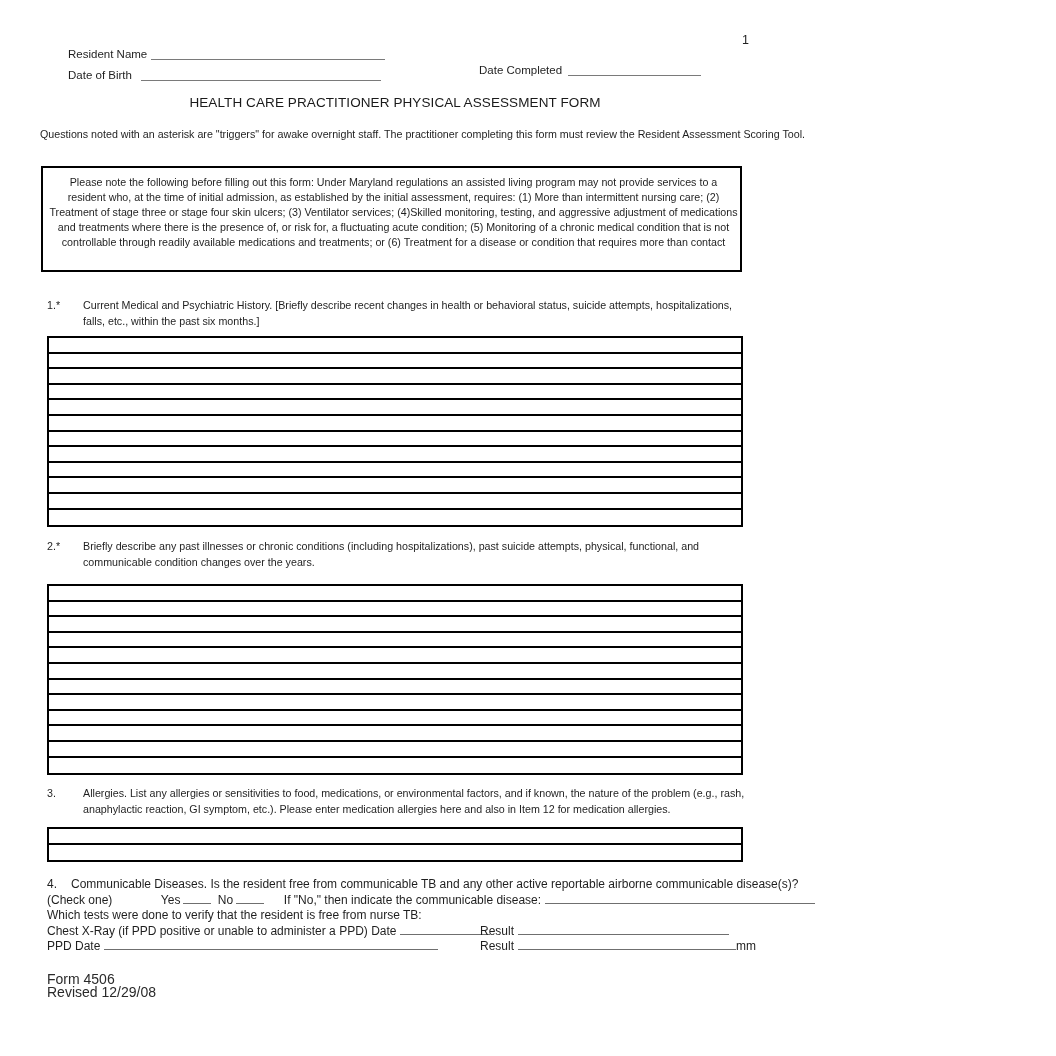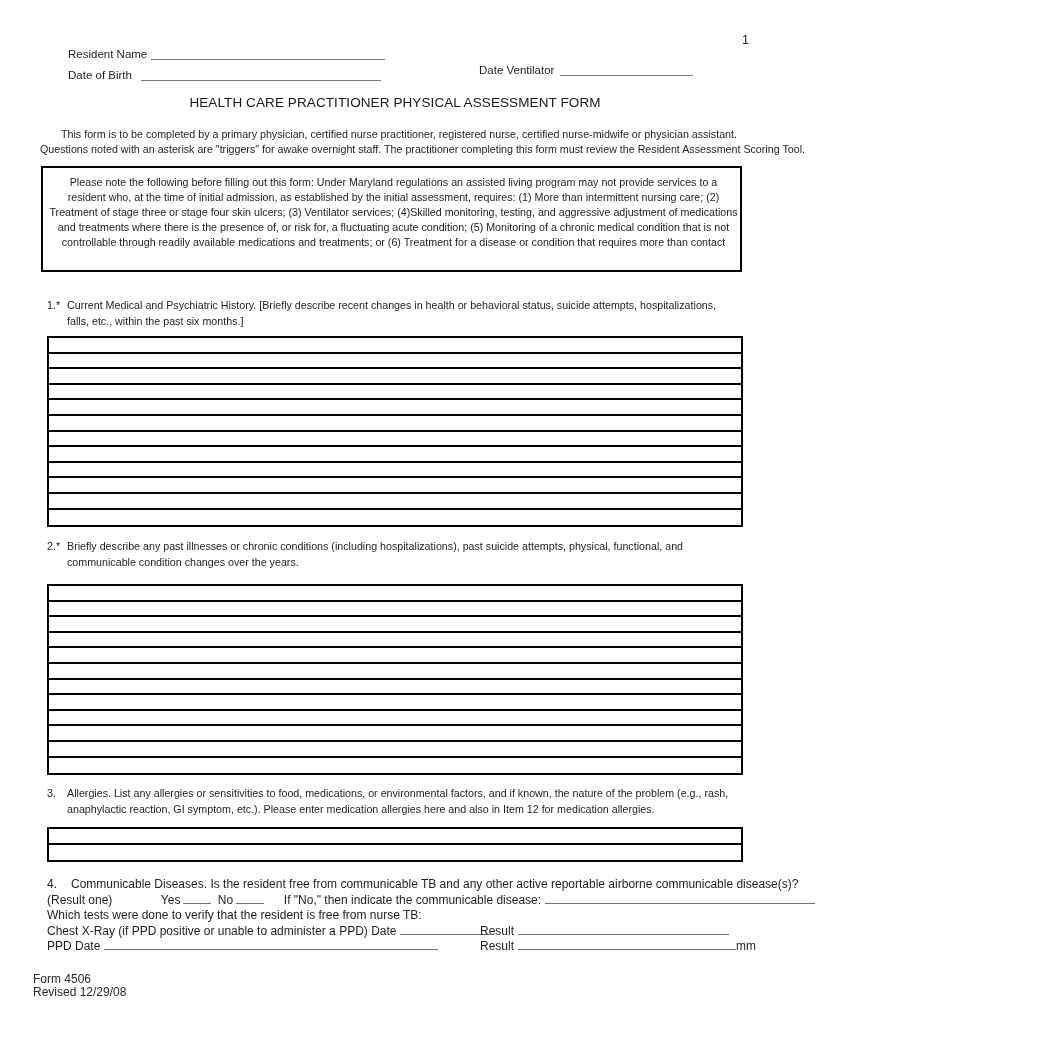--- a/index.html
+++ b/index.html
@@ -116,21 +116,21 @@
     line-height: 15.5px;
     color: #1f1f1f;
   }
   .q-num {
     position: absolute;
     left: 0;
     top: 0;
     width: 24px;
   }
   .q-body {
-    margin-left: 20px;
+    margin-left: 36px;
     display: block;
   }
   .q-body div { white-space: nowrap; }
 
   #question-1 { left: 47px; top: 298px; width: 700px; }
   #question-2 { left: 47px; top: 539px; width: 700px; }
   #question-3 { left: 47px; top: 786px; width: 700px; }
 
   
   .ruled-box {
@@ -182,23 +182,23 @@
   .rule-result2 { width: 211px; margin-left: 4px; }
   .col-result {
     position: absolute;
     left: 433px;
     top: 0;
   }
 
   
   .footer {
     position: absolute;
-    left: 33px;
+    left: 47px;
     top: 973px;
-    font-size: 12px;
+    font-size: 14px;
     line-height: 12.5px;
     color: #2a2a2a;
   }
 </style>
 </head>
 <body>
 
 <div class="page">
 
   <div class="page-number">1</div>
@@ -207,28 +207,27 @@
     <span class="field-label">Resident Name</span>
     <span class="field-rule"></span>
   </div>
 
   <div class="field-row" id="field-date-of-birth">
     <span class="field-label">Date of Birth</span>
     <span class="field-rule"></span>
   </div>
 
   <div class="field-row" id="field-date-completed">
-    <span class="field-label">Date Ventilator</span>
+    <span class="field-label">Date Completed</span>
     <span class="field-rule"></span>
   </div>
 
   <div class="form-title">HEALTH CARE PRACTITIONER PHYSICAL ASSESSMENT FORM</div>
 
   <div class="intro">
-    <div>This form is to be completed by a primary physician, certified nurse practitioner, registered nurse, certified nurse-midwife or physician assistant.</div>
     <div>Questions noted with an asterisk are "triggers" for awake overnight staff. The practitioner completing this form must review the Resident Assessment Scoring Tool.</div>
   </div>
 
   <div class="notice-box">
     <div class="notice-text">
       <div>Please note the following before filling out this form:  Under Maryland regulations an assisted living program may not provide services to a</div>
       <div>resident who, at the time of initial admission, as established by the initial assessment, requires:  (1) More than intermittent nursing care; (2)</div>
       <div>Treatment of stage three or stage four skin ulcers; (3) Ventilator services; (4)Skilled monitoring, testing, and aggressive adjustment of medications</div>
       <div>and treatments where there is the presence of, or risk for, a fluctuating acute condition; (5) Monitoring of a chronic medical condition that is not</div>
       <div>controllable through readily available medications and treatments; or (6) Treatment for a disease or condition that requires more than contact</div>
@@ -291,21 +290,21 @@
       <div class="rule-line" style="height: 15.6px;"></div>
     </div>
 
   <div class="section4">
 
     <div class="s4-line">
       <span class="s4-num">4.</span><span>Communicable Diseases.  Is the resident free from communicable TB and any other active reportable airborne communicable disease(s)?</span>
     </div>
 
     <div class="s4-line">
-      <span>(Result one)</span>
+      <span>(Check one)</span>
       <span style="display:inline-block;width:42px;"></span>
       <span>Yes</span><span class="inline-rule rule-yes"></span>
       <span>No</span><span class="inline-rule rule-no"></span>
       <span style="display:inline-block;width:10px;"></span>
       <span>If "No," then indicate the communicable disease:</span><span class="inline-rule rule-disease"></span>
     </div>
 
     <div class="s4-line">
       <span>Which tests were done to verify that the resident is free from nurse TB:</span>
     </div>

